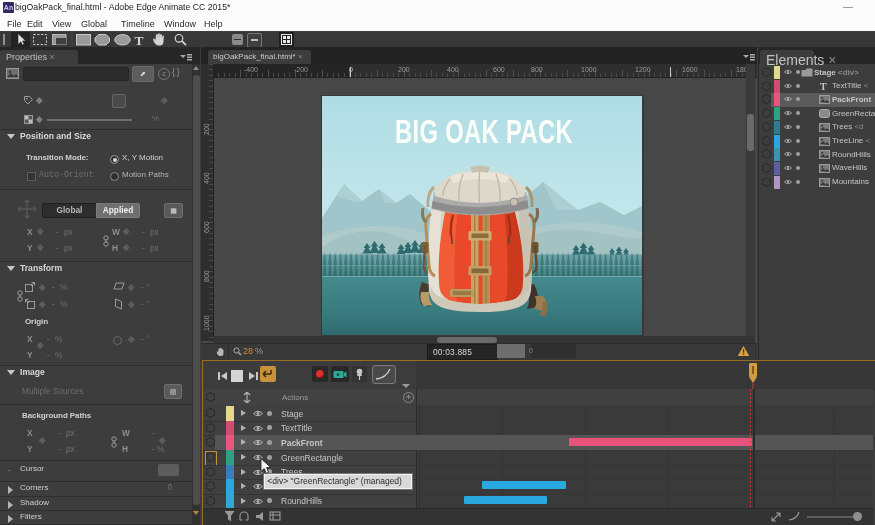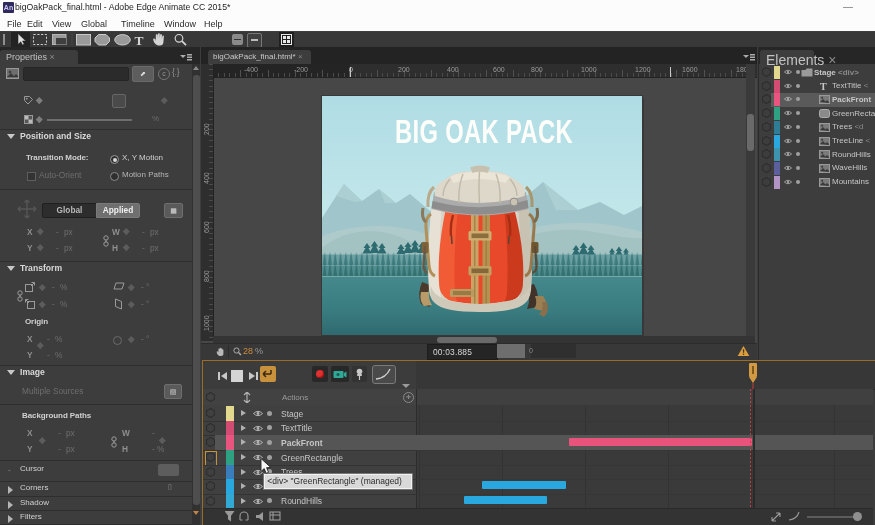--- a/index.html
+++ b/index.html
@@ -110,21 +110,21 @@
   <div class="a dis" style="left:152px;top:67px;font-size:8px;">%</div>
 
   <div class="a" style="left:0;top:82px;width:200px;height:1px;background:#2e2e2e;"></div>
   <div class="a" style="left:7px;top:87px;width:0;height:0;border-left:4px solid transparent;border-right:4px solid transparent;border-top:5px solid #c8c8c8;"></div>
   <div class="a sec" style="left:20px;top:84px;">Position and Size</div>
   <div class="a txtb" style="left:26px;top:106px;color:#cfcfcf;">Transition Mode:</div>
   <div class="a" style="left:110px;top:108px;width:7px;height:7px;border-radius:50%;border:1px solid #999;background:#2e2e2e;"></div>
   <div class="a" style="left:112.5px;top:110.5px;width:4px;height:4px;border-radius:50%;background:#d8d8d8;"></div>
   <div class="a txts" style="left:122px;top:106px;color:#d0d0d0;">X, Y Motion</div>
   <div class="a" style="left:27px;top:125px;width:7px;height:7px;border:1px solid #5e5e5e;background:#333;"></div>
-  <div class="a dis" style="left:39px;top:123px;font-size:8.3px;">Auto-Orient</div>
+  <div class="a dis" style="left:39px;top:123px;font-size:8.3px;font-family:Liberation Mono, monospace;">Auto-Orient</div>
   <div class="a" style="left:110px;top:125px;width:7px;height:7px;border-radius:50%;border:1px solid #8a8a8a;background:#2e2e2e;"></div>
   <div class="a txts" style="left:122px;top:123px;color:#b5b5b5;">Motion Paths</div>
   <div class="a" style="left:0;top:142px;width:200px;height:1px;background:#2e2e2e;"></div>
   <svg class="a" style="left:17px;top:152px;" width="20" height="20" viewBox="0 0 20 20">
       <g stroke="#565656" stroke-width="1.4" fill="none">
         <path d="M10,1 v18 M1,10 h18 M10,1 l-2.5,2.5 M10,1 l2.5,2.5 M10,19 l-2.5,-2.5 M10,19 l2.5,-2.5 M1,10 l2.5,-2.5 M1,10 l2.5,2.5 M19,10 l-2.5,-2.5 M19,10 l-2.5,2.5"></path>
       </g>
     </svg>
   <div class="a" style="left:42px;top:156px;width:53px;height:13px;background:#2d2d2d;border:1px solid #1f1f1f;border-radius:2px 0 0 2px;color:#b8b8b8;font-size:8.3px;font-weight:bold;text-align:center;line-height:13px;">Global</div>
   <div class="a" style="left:96px;top:156px;width:42px;height:13px;background:#6f6f6f;border:1px solid #7a7a7a;border-radius:0 2px 2px 0;color:#f0f0f0;font-size:8.3px;font-weight:bold;text-align:center;line-height:13px;">Applied</div>

